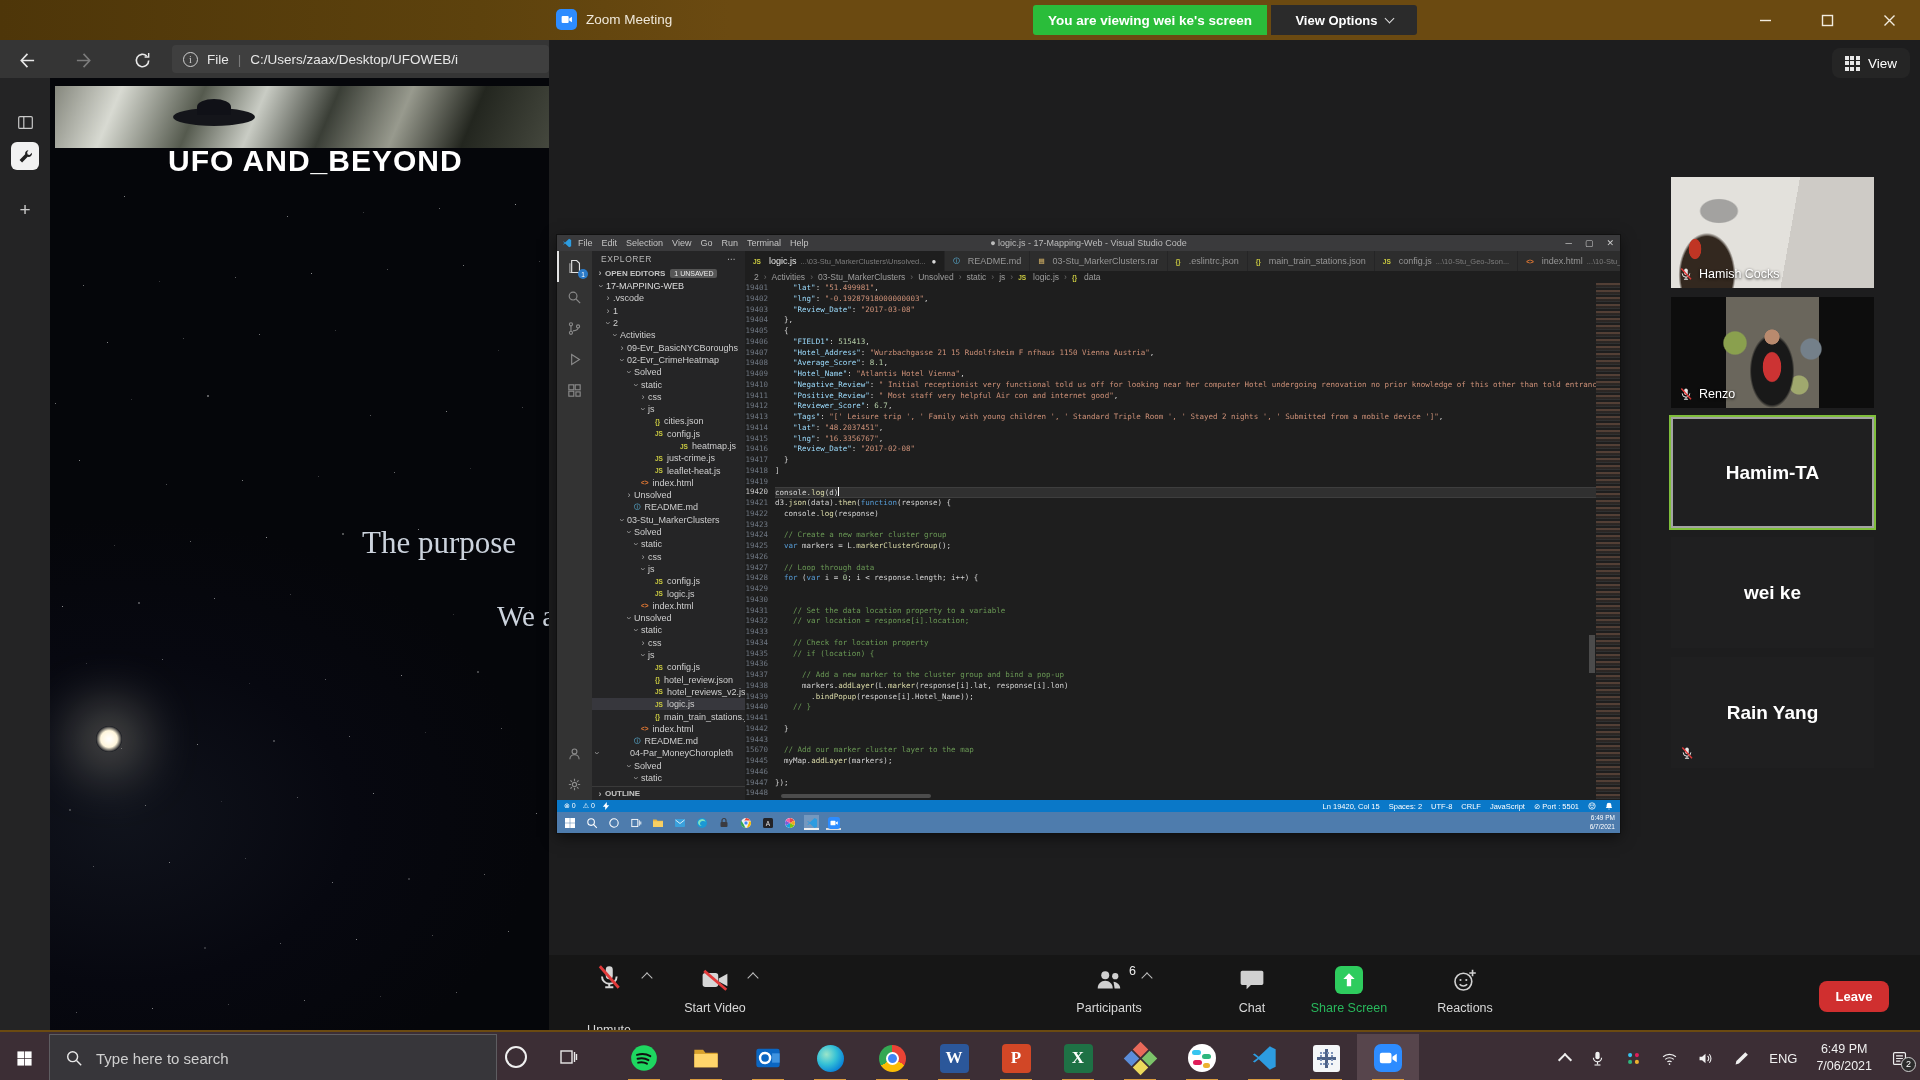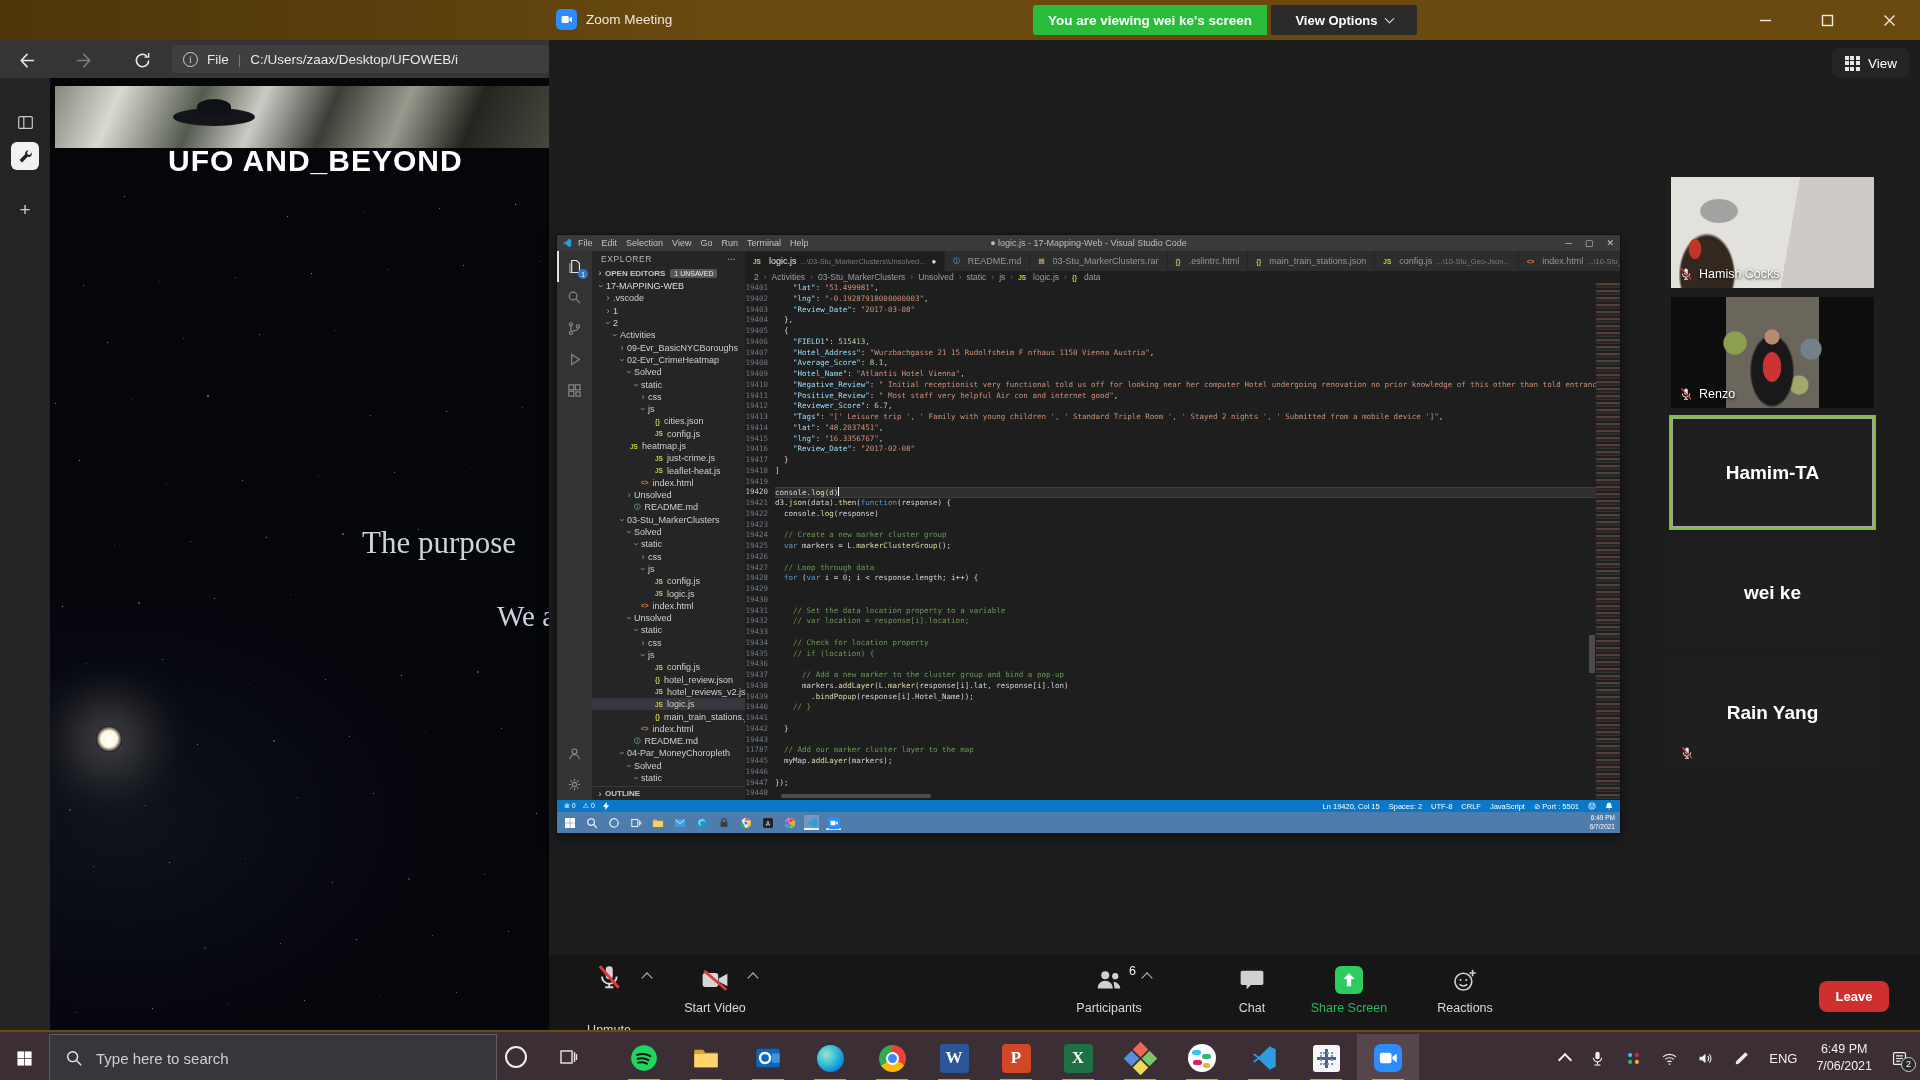--- a/index.html
+++ b/index.html
@@ -493,21 +493,21 @@
             <div class="trow" style="padding-left: 53px;">
               <span class="chev"></span>
               <span class="fi fi-json">{}</span>
               <span>cities.json</span>
             </div>
             <div class="trow" style="padding-left: 53px;">
               <span class="chev"></span>
               <span class="fi fi-js">JS</span>
               <span>config.js</span>
             </div>
-            <div class="trow" style="padding-left: 28px;">
+            <div class="trow" style="padding-left: 78px;">
               <span class="chev"></span>
               <span class="fi fi-js">JS</span>
               <span>heatmap.js</span>
             </div>
             <div class="trow" style="padding-left: 53px;">
               <span class="chev"></span>
               <span class="fi fi-js">JS</span>
               <span>just-crime.js</span>
             </div>
             <div class="trow" style="padding-left: 53px;">
@@ -608,21 +608,21 @@
             <div class="trow" style="padding-left: 39px;">
               <span class="chev"></span>
               <span class="fi fi-html">&lt;&gt;</span>
               <span>index.html</span>
             </div>
             <div class="trow" style="padding-left: 32px;">
               <span class="chev"></span>
               <span class="fi fi-md">ⓘ</span>
               <span>README.md</span>
             </div>
-            <div class="trow" style="padding-left: 25px;">
+            <div class="trow" style=" gap: 28px;">
               <span class="chev open">›</span>
               <span>04-Par_MoneyChoropleth</span>
             </div>
             <div class="trow" style="padding-left: 32px;">
               <span class="chev open">›</span>
               <span>Solved</span>
             </div>
             <div class="trow" style="padding-left: 39px;">
               <span class="chev open">›</span>
               <span>static</span>
@@ -644,21 +644,21 @@
             <div class="tab">
               <span class="fi fi-md">ⓘ</span>
               <span>README.md</span>
             </div>
             <div class="tab">
               <span class="fi fi-rar">▤</span>
               <span>03-Stu_MarkerClusters.rar</span>
             </div>
             <div class="tab">
               <span class="fi fi-json">{}</span>
-              <span>.eslintrc.html</span>
+              <span>.eslintrc.json</span>
             </div>
             <div class="tab">
               <span class="fi fi-json">{}</span>
               <span>main_train_stations.json</span>
             </div>
             <div class="tab">
               <span class="fi fi-js">JS</span>
               <span>config.js</span>
               <span class="tab-detail">...\10-Stu_Geo-Json...</span>
             </div>
@@ -741,21 +741,21 @@
               <div class="gn">19434</div>
               <div class="gn">19435</div>
               <div class="gn">19436</div>
               <div class="gn">19437</div>
               <div class="gn">19438</div>
               <div class="gn">19439</div>
               <div class="gn">19440</div>
               <div class="gn">19441</div>
               <div class="gn">19442</div>
               <div class="gn">19443</div>
-              <div class="gn">11787</div>
+              <div class="gn">15670</div>
               <div class="gn">19445</div>
               <div class="gn">19446</div>
               <div class="gn">19447</div>
               <div class="gn">19448</div>
             </div>
           <div id="vlines"><div class="cline">    <span class="tok-key">"lat"</span>: <span class="tok-str">"51.499981"</span>,</div><div class="cline">    <span class="tok-key">"lng"</span>: <span class="tok-str">"-0.19287918000000003"</span>,</div><div class="cline">    <span class="tok-key">"Review_Date"</span>: <span class="tok-str">"2017-03-08"</span></div><div class="cline">  },</div><div class="cline">  {</div><div class="cline">    <span class="tok-key">"FIELD1"</span>: <span class="tok-num">515413</span>,</div><div class="cline">    <span class="tok-key">"Hotel_Address"</span>: <span class="tok-str">"Wurzbachgasse 21 15 Rudolfsheim F nfhaus 1150 Vienna Austria"</span>,</div><div class="cline">    <span class="tok-key">"Average_Score"</span>: <span class="tok-num">8.1</span>,</div><div class="cline">    <span class="tok-key">"Hotel_Name"</span>: <span class="tok-str">"Atlantis Hotel Vienna"</span>,</div><div class="cline">    <span class="tok-key">"Negative_Review"</span>: <span class="tok-str">" Initial receptionist very functional told us off for looking near her computer Hotel undergoing renovation no prior knowledge of this other than told entrance closed"</span>,</div><div class="cline">    <span class="tok-key">"Positive_Review"</span>: <span class="tok-str">" Most staff very helpful Air con and internet good"</span>,</div><div class="cline">    <span class="tok-key">"Reviewer_Score"</span>: <span class="tok-num">6.7</span>,</div><div class="cline">    <span class="tok-key">"Tags"</span>: <span class="tok-str">"[' Leisure trip ', ' Family with young children ', ' Standard Triple Room ', ' Stayed 2 nights ', ' Submitted from a mobile device ']"</span>,</div><div class="cline">    <span class="tok-key">"lat"</span>: <span class="tok-str">"48.2037451"</span>,</div><div class="cline">    <span class="tok-key">"lng"</span>: <span class="tok-str">"16.3356767"</span>,</div><div class="cline">    <span class="tok-key">"Review_Date"</span>: <span class="tok-str">"2017-02-08"</span></div><div class="cline">  }</div><div class="cline">]</div><div class="cline"></div><div class="cline active">console.<span class="tok-fn">log</span>(d)<span class="cursor"></span></div><div class="cline">d3.<span class="tok-fn">json</span>(data).<span class="tok-fn">then</span>(<span class="tok-kw">function</span>(response) {</div><div class="cline">  console.<span class="tok-fn">log</span>(response)</div><div class="cline"></div><div class="cline"><span class="tok-com">  // Create a new marker cluster group</span></div><div class="cline">  <span class="tok-kw">var</span> markers = L.<span class="tok-fn">markerClusterGroup</span>();</div><div class="cline"></div><div class="cline"><span class="tok-com">  // Loop through data</span></div><div class="cline">  <span class="tok-kw">for</span> (<span class="tok-kw">var</span> i = <span class="tok-num">0</span>; i &lt; response.length; i++) {</div><div class="cline"></div><div class="cline"></div><div class="cline"><span class="tok-com">    // Set the data location property to a variable</span></div><div class="cline"><span class="tok-com">    // var location = response[i].location;</span></div><div class="cline"></div><div class="cline"><span class="tok-com">    // Check for location property</span></div><div class="cline"><span class="tok-com">    // if (location) {</span></div><div class="cline"></div><div class="cline"><span class="tok-com">      // Add a new marker to the cluster group and bind a pop-up</span></div><div class="cline">      markers.<span class="tok-fn">addLayer</span>(L.<span class="tok-fn">marker</span>(response[i].lat, response[i].lon)</div><div class="cline">        .<span class="tok-fn">bindPopup</span>(response[i].Hotel_Name));</div><div class="cline"><span class="tok-com">    // }</span></div><div class="cline"></div><div class="cline">  }</div><div class="cline"></div><div class="cline"><span class="tok-com">  // Add our marker cluster layer to the map</span></div><div class="cline">  myMap.<span class="tok-fn">addLayer</span>(markers);</div><div class="cline"></div><div class="cline">});</div><div class="cline"></div></div>
           <div id="vminimap"></div>
           <div id="hscroll"></div>
           <div id="vscroll"></div>
         </div>

